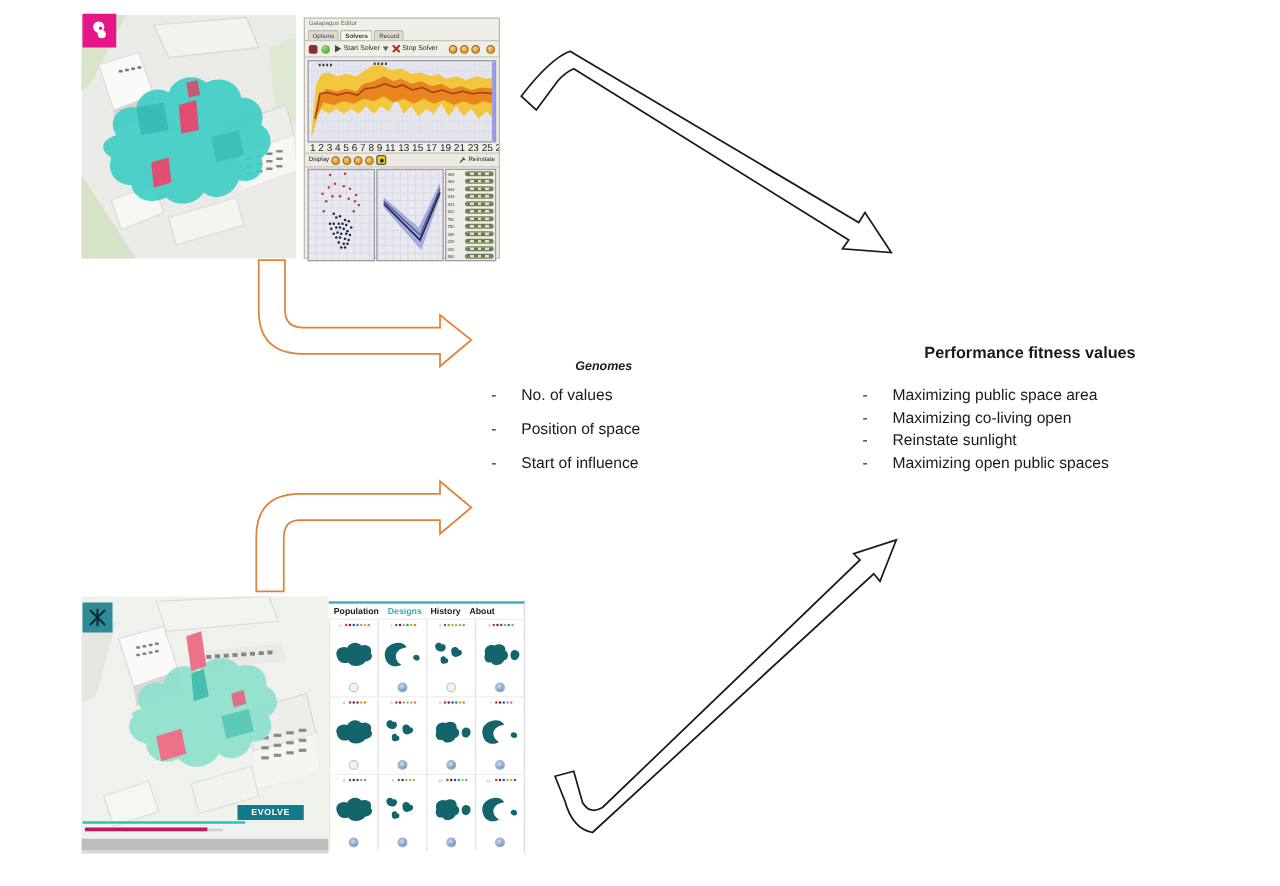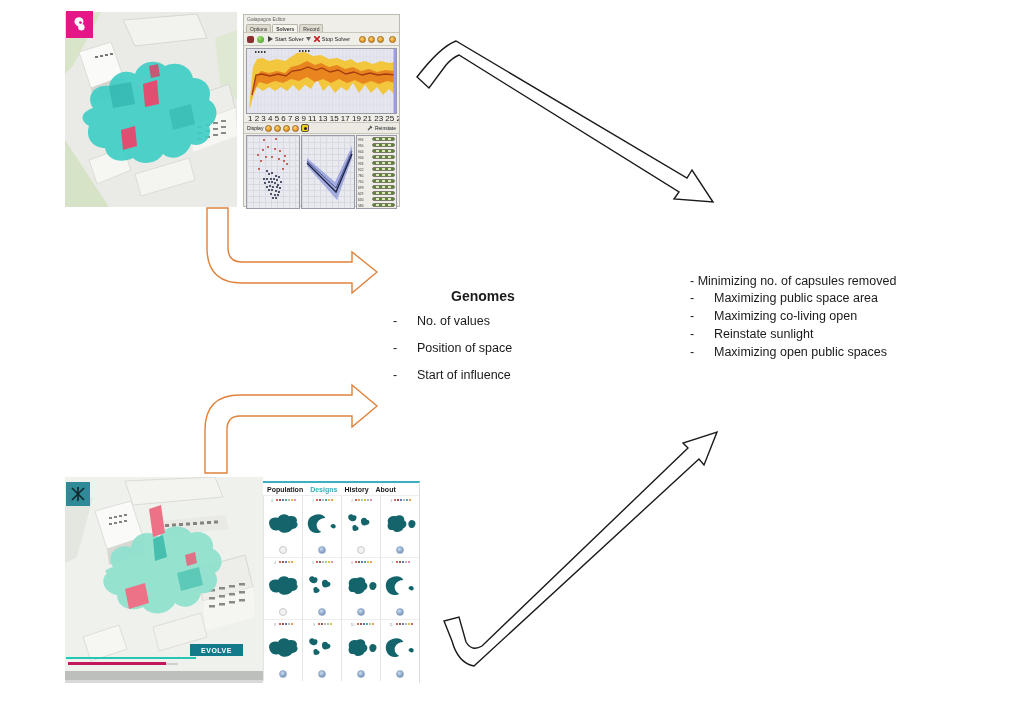--- a/index.html
+++ b/index.html
@@ -72,21 +72,21 @@
   
   .evolve-btn { left:190px; top:644px; width:53px; height:12px; background:#137A8C; color:#fff;
                 font-size:7px; font-weight:bold; display:flex; align-items:center; justify-content:center;
                 letter-spacing:.5px; }
   .prog-teal { left:66px; top:657px; width:130px; height:2px; background:#26C6B5; }
   .prog-mag  { left:68px; top:662px; width:98px; height:3px; background:#C2185B; }
   .prog-gray { left:166px; top:663px; width:12px; height:2px; background:#cfcfcf; }
 
   
   #genomesBlock { left:393px; top:288px; width:180px; }
-  #genomesBlock h3 { font-size:14px; text-align:center; margin-bottom:10px; }
+  #genomesBlock h3 { font-size:10px; text-align:center; margin-bottom:10px;font-style:italic; }
   .dash-list { list-style:none; font-size:12.5px; }
   .dash-list li { display:flex; margin-bottom:13px; }
   .dash-list .dash { width:24px; flex:0 0 24px; }
   #fitnessBlock { left:690px; top:274px; width:268px; }
   #fitnessBlock h3 { font-size:13px; text-align:center; margin-bottom:20px; }
   #fitnessBlock .lead { font-size:12.5px; margin-bottom:3px; }
   #fitnessBlock .dash-list li { margin-bottom:4px; }
 </style>
 </head>
 <body>
@@ -385,21 +385,21 @@
         <span>Position of space</span>
       </li>
       <li>
         <span class="dash">-</span>
         <span>Start of influence</span>
       </li>
     </ul>
 </div>
 
 <div class="abs" id="fitnessBlock">
-  <div class="lead">- Minimizing no. of capsules removed</div>
+  <h3>Performance fitness values</h3>
   <ul class="dash-list" id="fitnessList">
       <li>
         <span class="dash">-</span>
         <span>Maximizing public space area</span>
       </li>
       <li>
         <span class="dash">-</span>
         <span>Maximizing co-living open</span>
       </li>
       <li>

